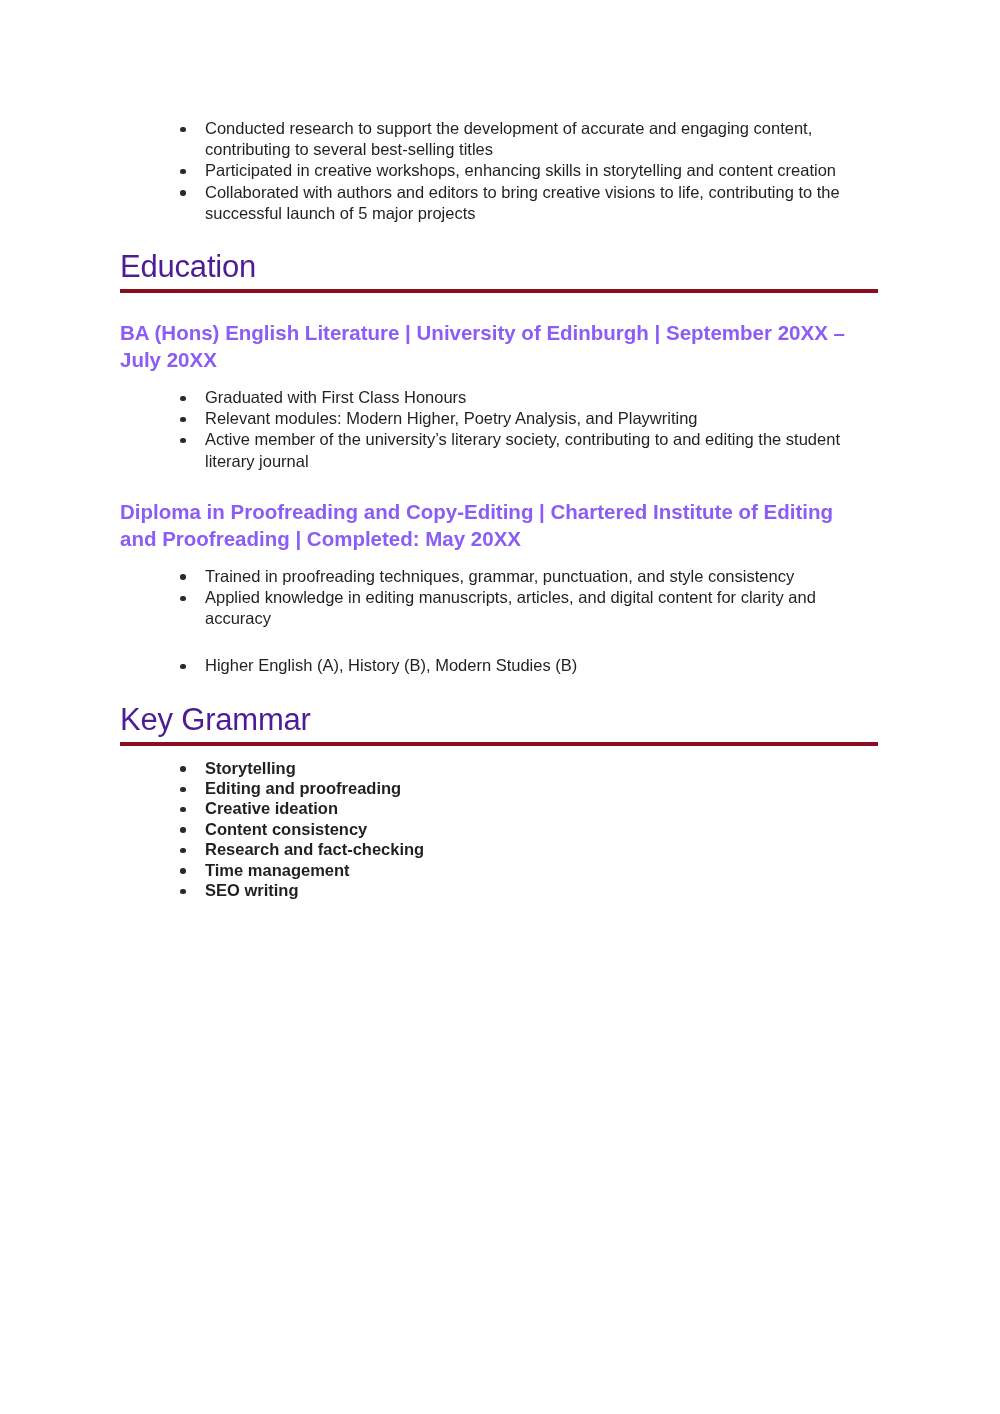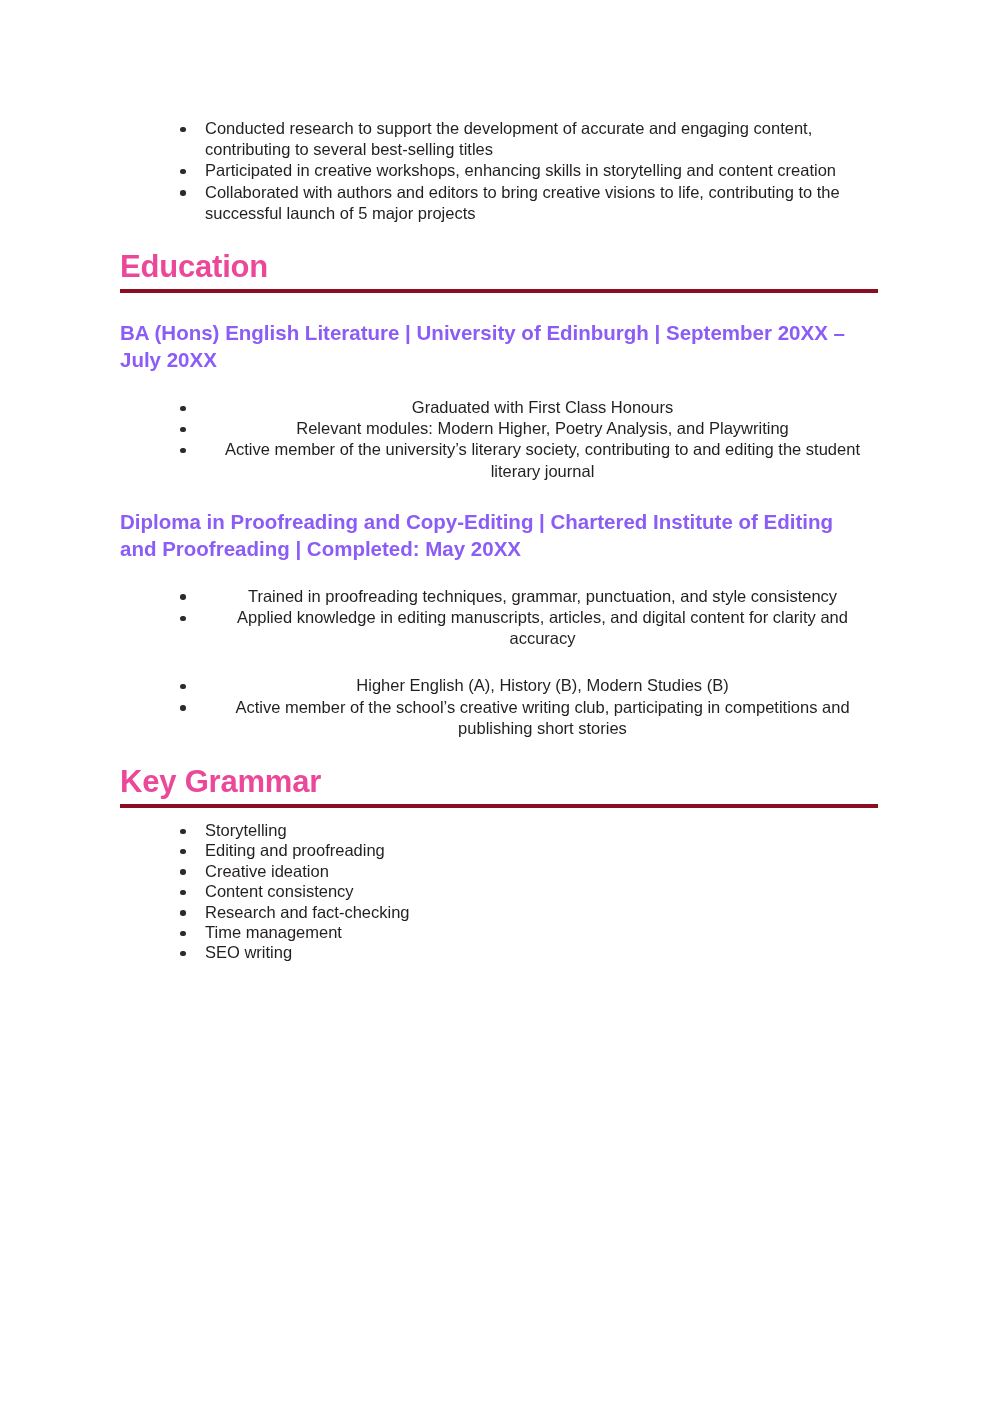--- a/index.html
+++ b/index.html
@@ -42,30 +42,30 @@
   .bullets li::before {
     content: "";
     position: absolute;
     left: 60px;
     top: 8.5px;
     width: 5.5px;
     height: 5.5px;
     border-radius: 50%;
     background: #2b2b2b;
   }
-  .bullets.tight li { line-height: 20.4px; }
+  .bullets.tight li { line-height: 20.4px; font-weight: bold; }
 
   
   .section {
     margin-top: 26px;
   }
   .section-title {
     font-size: 31px;
-    font-weight: bold;
-    color: #ec4899;
+    font-weight: normal;
+    color: #4c1d95;
     letter-spacing: -0.2px;
     line-height: 34px;
     margin: 0;
   }
   .section-rule {
     height: 4px;
     background: #8b0d21;
     margin-top: 5px;
     width: 758px;
   }
@@ -77,22 +77,21 @@
     color: #8b5cf6;
     line-height: 27px;
     margin: 0;
     max-width: 740px;
   }
 
   .entry {
     margin-top: 26px;
   }
   .entry .bullets {
-    margin-top: 24px;
-    text-align: center;
+    margin-top: 14px;
   }
 
   .spacer-sm { height: 12px; }
 </style>
 </head>
 <body>
 
 <div class="page">
 
   <ul class="bullets">
@@ -118,21 +117,20 @@
       <h3 class="entry-title">Diploma in Proofreading and Copy-Editing | Chartered Institute of Editing and Proofreading | Completed: May 20XX</h3>
       <ul class="bullets">
         <li>Trained in proofreading techniques, grammar, punctuation, and style consistency</li>
         <li>Applied knowledge in editing manuscripts, articles, and digital content for clarity and accuracy</li>
       </ul>
     </div>
 
     <div class="entry">
       <ul class="bullets">
         <li>Higher English (A), History (B), Modern Studies (B)</li>
-        <li>Active member of the school’s creative writing club, participating in competitions and publishing short stories</li>
       </ul>
     </div>
   </div>
 
   <div class="section">
     <h2 class="section-title">Key Grammar</h2>
     <div class="section-rule"></div>
 
     <div class="spacer-sm"></div>
 

